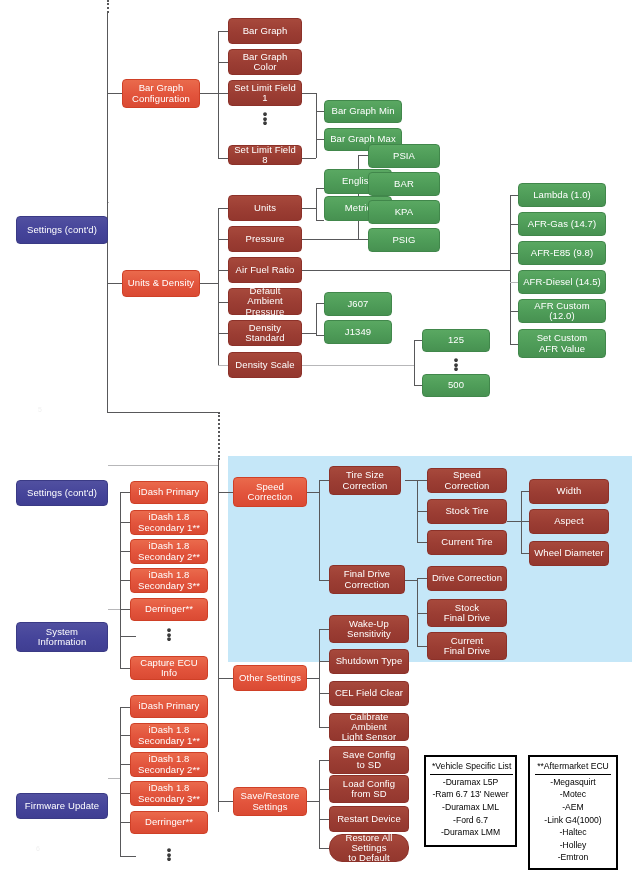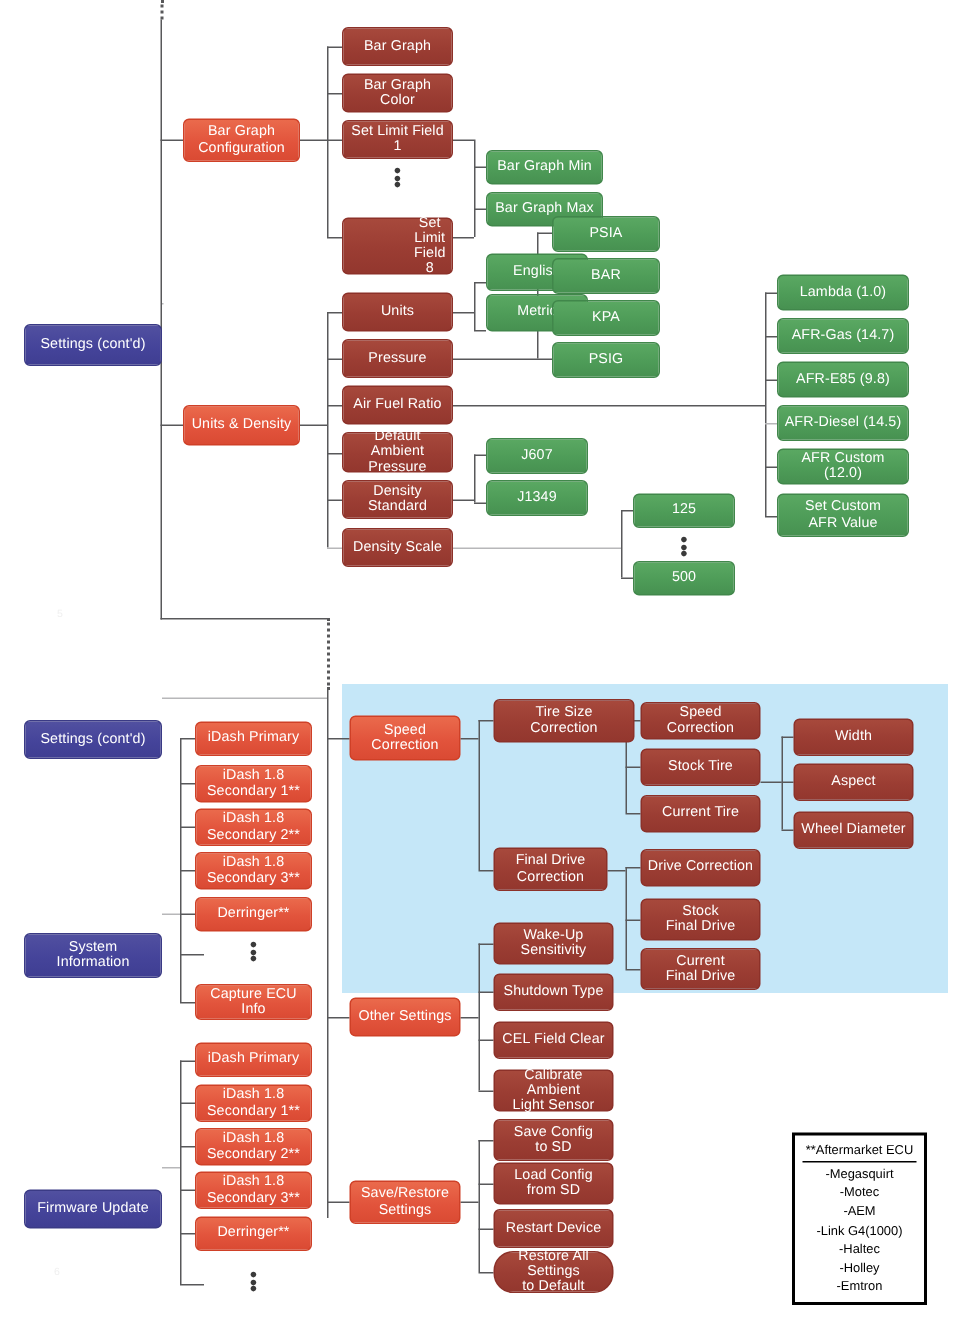--- a/index.html
+++ b/index.html
@@ -162,21 +162,21 @@
   <div class="ln ln-h" style="left:218px;top:93px;width:10px;"></div>
   <div class="node n-red" style="left:228px;top:80px;width:74px;height:26px;">Set Limit Field 1</div>
 
   <div class="vdots" style="left:245px;top:112px;width:40px;">
     <span>•</span>
     <span>•</span>
     <span>•</span>
   </div>
 
   <div class="ln ln-h" style="left:218px;top:158px;width:10px;"></div>
-  <div class="node n-red" style="left:228px;top:145px;width:74px;height:38px;padding-left:45px;">Set Limit Field 8</div>
+  <div class="node n-red" style="left:228px;top:145px;width:74px;height:20px;">Set Limit Field 8</div>
 
   <div class="ln ln-h" style="left:302px;top:93px;width:14px;"></div>
   <div class="ln ln-h" style="left:302px;top:158px;width:14px;"></div>
   <div class="ln ln-v" style="left:316px;top:93px;height:65px;"></div>
   <div class="ln ln-h" style="left:316px;top:111px;width:8px;"></div>
   <div class="ln ln-h" style="left:316px;top:139px;width:8px;"></div>
 
   <div class="node n-green" style="left:324px;top:100px;width:78px;height:23px;">Bar Graph Min</div>
   <div class="node n-green" style="left:324px;top:128px;width:78px;height:23px;">Bar Graph Max</div>
 
@@ -338,21 +338,21 @@
     <span>•</span>
     <span>•</span>
     <span>•</span>
   </div>
 
   <div class="pagemark" style="left:36px;top:845px;">6</div>
 
   <div class="ln ln-h" style="left:307px;top:492px;width:12px;"></div>
   <div class="ln ln-v" style="left:319px;top:480px;height:100px;"></div>
   <div class="ln ln-h" style="left:319px;top:480px;width:10px;"></div>
-  <div class="node n-red" style="left:329px;top:466px;width:94px;height:29px;">Tire Size
+  <div class="node n-red" style="left:329px;top:466px;width:72px;height:29px;">Tire Size
 Correction</div>
   <div class="ln ln-h" style="left:319px;top:580px;width:10px;"></div>
   <div class="node n-red" style="left:329px;top:565px;width:76px;height:29px;">Final Drive
 Correction</div>
 
   <div class="ln ln-h" style="left:405px;top:480px;width:12px;"></div>
   <div class="ln ln-v" style="left:417px;top:480px;height:62px;"></div>
   <div class="ln ln-h" style="left:417px;top:480px;width:10px;"></div>
   <div class="node n-red" style="left:427px;top:468px;width:80px;height:25px;">Speed Correction</div>
   <div class="ln ln-h" style="left:417px;top:511px;width:10px;"></div>
@@ -400,20 +400,28 @@
 to SD</div>
   <div class="ln ln-h" style="left:319px;top:789px;width:10px;"></div>
   <div class="node n-red" style="left:329px;top:775px;width:80px;height:28px;">Load Config
 from SD</div>
   <div class="ln ln-h" style="left:319px;top:819px;width:10px;"></div>
   <div class="node n-red" style="left:329px;top:806px;width:80px;height:26px;">Restart Device</div>
   <div class="ln ln-h" style="left:319px;top:848px;width:10px;"></div>
   <div class="node n-red" style="left:329px;top:834px;width:80px;height:28px;border-radius:13px;">Restore All Settings
 to Default</div>
 
+  <div class="legend" style="left:424px;top:755px;width:93px;height:92px;">
+    <div class="lg-title">*Vehicle Specific List</div>
+    <div class="lg-item">-Duramax L5P</div>
+    <div class="lg-item">-Ram 6.7 13' Newer</div>
+    <div class="lg-item">-Duramax LML</div>
+    <div class="lg-item">-Ford 6.7</div>
+    <div class="lg-item">-Duramax LMM</div>
+  </div>
 
   <div class="legend" style="left:528px;top:755px;width:90px;height:115px;">
     <div class="lg-title">**Aftermarket ECU</div>
     <div class="lg-item">-Megasquirt</div>
     <div class="lg-item">-Motec</div>
     <div class="lg-item">-AEM</div>
     <div class="lg-item">-Link G4(1000)</div>
     <div class="lg-item">-Haltec</div>
     <div class="lg-item">-Holley</div>
     <div class="lg-item">-Emtron</div>

